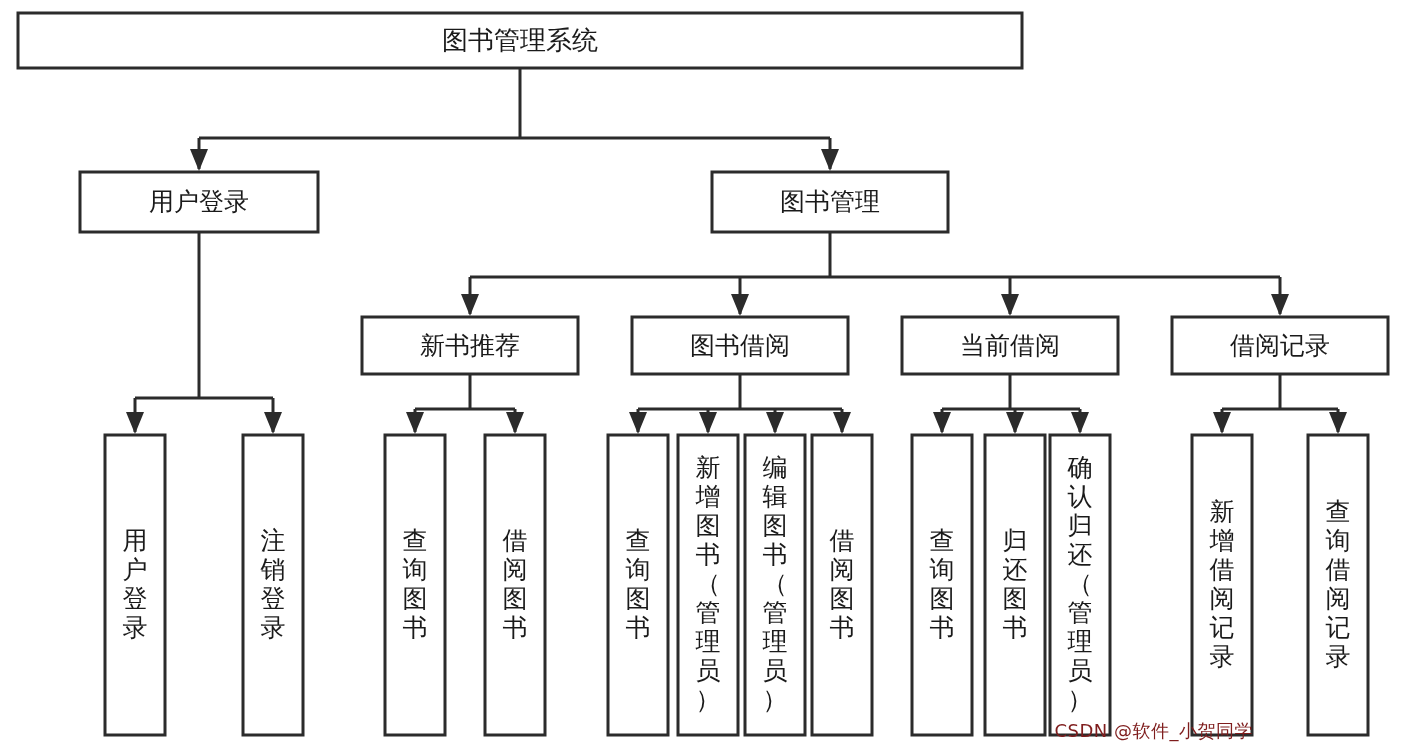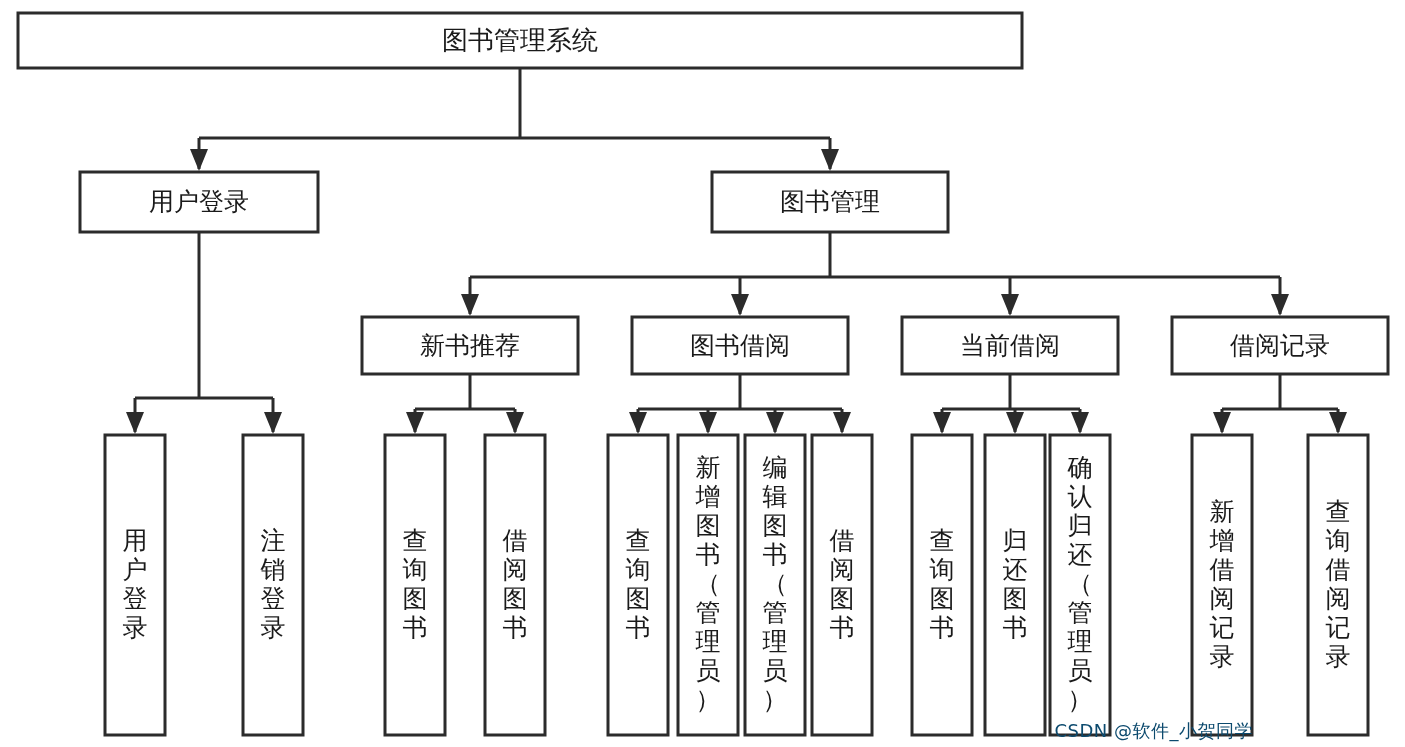--- a/index.html
+++ b/index.html
@@ -52,21 +52,21 @@
     font-size: 25px;
   }
   .label-h-root {
     font-size: 26px;
   }
   .watermark {
     position: absolute;
     right: 6px;
     bottom: 4px;
     font-size: 18px;
-    color: #0c4a6e;
+    color: #7f1d1d;
     font-family: "DejaVu Sans", "Liberation Sans", sans-serif;
     white-space: nowrap;
     pointer-events: none;
     letter-spacing: 0.5px;
   }
 </style>
 </head>
 <body>
 
 <div id="diagram-root">

